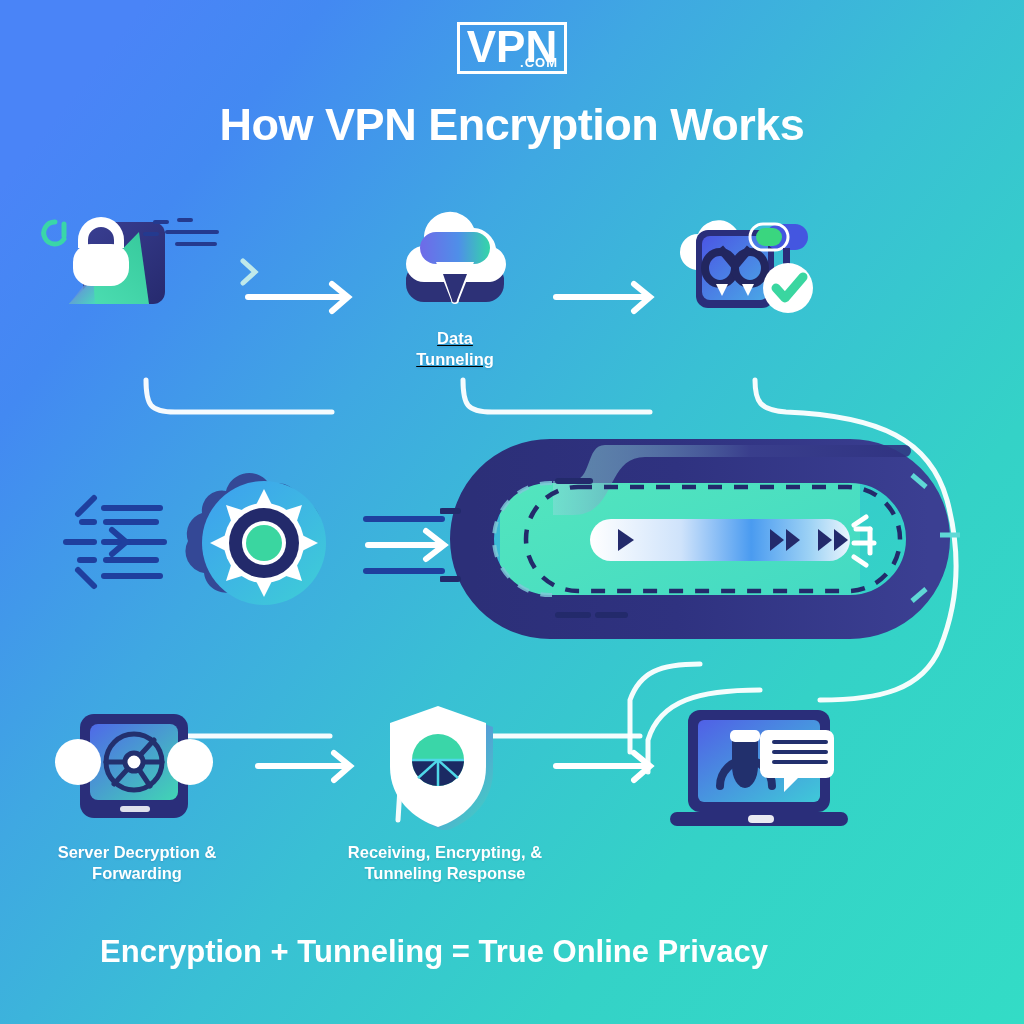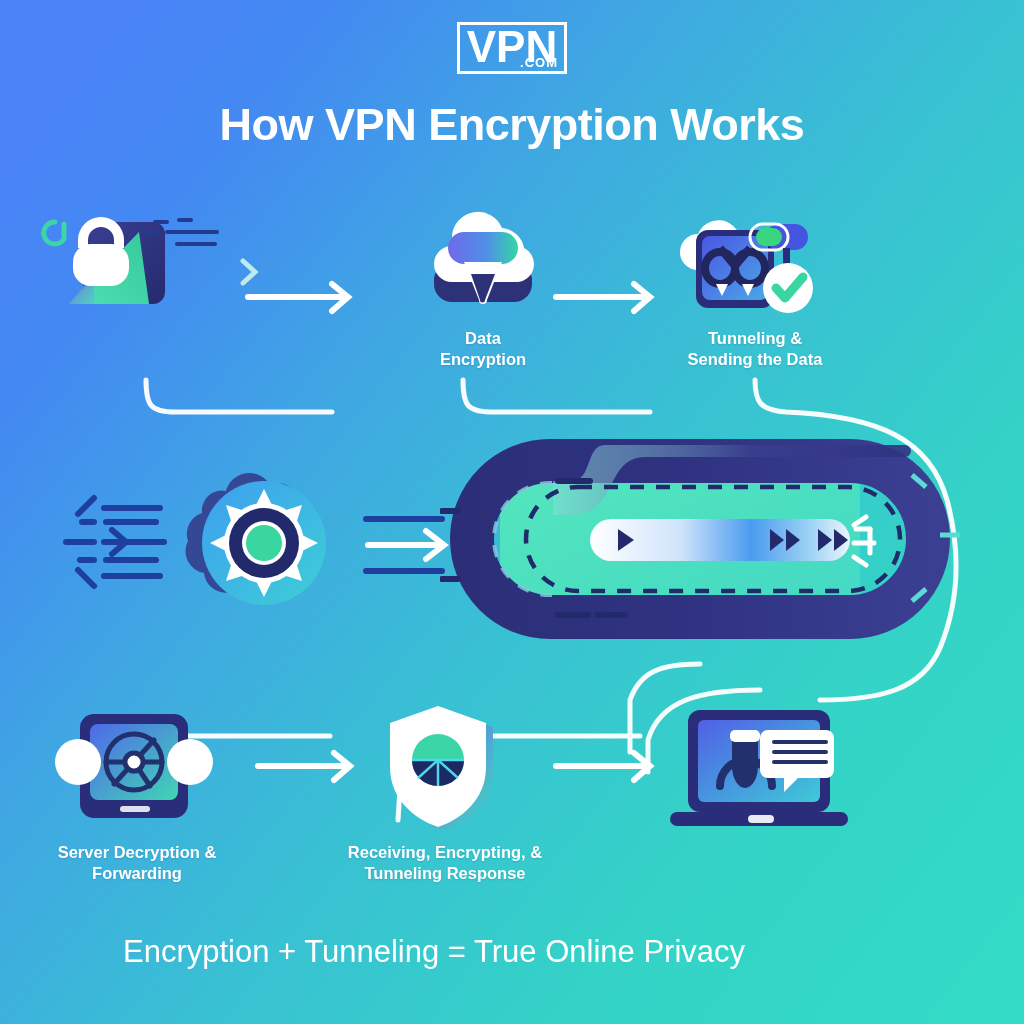--- a/index.html
+++ b/index.html
@@ -36,21 +36,21 @@
 
   
   #title {
     position: absolute; left: 0; top: 99px; width: 1024px;
     text-align: center; color: #ffffff;
     font-size: 45px; font-weight: bold; letter-spacing: -0.5px;
   }
   #footer {
     position: absolute; left: 0; top: 934px; width: 868px;
     text-align: center; color: #ffffff;
-    font-size: 31px; font-weight: normal; letter-spacing: 0px;
+    font-size: 31px; font-weight: bold; letter-spacing: 0px;
   }
 
   
   .layer { position: absolute; left: 0; top: 0; width: 1024px; height: 1024px; }
   #connectors { pointer-events: none; }
 
   
   .step {
     position: absolute;
     width: 230px;
@@ -63,21 +63,21 @@
   }
   .step .label {
     color: #ffffff;
     font-size: 16.5px;
     font-weight: bold;
     line-height: 1.28;
     margin-top: 8px;
     text-shadow: 0 1px 2px rgba(20,50,110,.18);
   }
   #step1 { left: 31px;  top: 200px; }
-  #step2 { left: 368px; top: 200px; }
+  #step2 { left: 340px; top: 200px; text-decoration: underline; }
   #step3 { left: 640px; top: 200px; }
   #step4 { left: 22px;  top: 700px; }
   #step5 { left: 330px; top: 700px; }
   #step6 { left: 640px; top: 700px; }
   #step4 .label, #step5 .label, #step6 .label { margin-top: 22px; }
 
   
   #mid-node   { position: absolute; left: 160px; top: 455px; width: 200px; height: 180px; }
   #mid-arrow  { position: absolute; left: 362px; top: 505px; width: 90px; height: 80px; }
   #tunnel     { position: absolute; left: 440px; top: 425px; width: 540px; height: 225px; }
@@ -180,21 +180,21 @@
                  h-66 a18,18 0 0 1 0,-36 z" fill="#ffffff"></path>
 
         <rect x="80" y="32" width="70" height="32" rx="16" fill="url(#g2a)"></rect>
 
         <path d="M96,62 h38 l-15,38 a4,4 0 0 1 -8,0 z" fill="#ffffff"></path>
         <path d="M103,74 h24 l-10,26 a2.5,2.5 0 0 1 -5,0 z" fill="#2d3177"></path>
       </svg>
     </div>
     <div class="label">
       <span>Data</span><br>
-      <span>Encryption</span>
+      <span>Tunneling</span>
     </div>
   </div>
 
   <div class="step" id="step3">
     <div class="art">
       <svg viewBox="0 0 230 120" width="230" height="120">
         <defs>
           <linearGradient id="g3a" x1="0" y1="0" x2="1" y2="1">
             <stop offset="0" stop-color="#4b56e4"></stop>
               <stop offset="1" stop-color="#4aa8e6"></stop>
@@ -215,24 +215,20 @@
 
         <rect x="126" y="24" width="42" height="26" rx="13" fill="#4456e0"></rect>
         <rect x="110" y="24" width="38" height="26" rx="13" fill="none" stroke="#ffffff" stroke-width="3"></rect>
         <rect x="116" y="28" width="26" height="18" rx="9" fill="#3ad67f"></rect>
 
         <rect x="143" y="48" width="7" height="26" fill="#2a2e7a"></rect>
 
         <circle cx="148" cy="88" r="25" fill="#ffffff"></circle>
         <path d="M136,88 l9,10 l18,-21" fill="none" stroke="#3ad6a0" stroke-width="9" stroke-linecap="round" stroke-linejoin="round"></path>
       </svg>
-    </div>
-    <div class="label">
-      <span>Tunneling &amp;</span><br>
-      <span>Sending the Data</span>
     </div>
   </div>
 
   <svg class="layer" viewBox="0 0 1024 1024">
     <g stroke="#ffffff" stroke-width="6" stroke-linecap="round" fill="none">
       <line x1="248" y1="297" x2="346" y2="297"></line>
       <path d="M332,284 L348,297 L332,311"></path>
       <line x1="556" y1="297" x2="648" y2="297"></line>
       <path d="M634,284 L650,297 L634,311"></path>
     </g>

